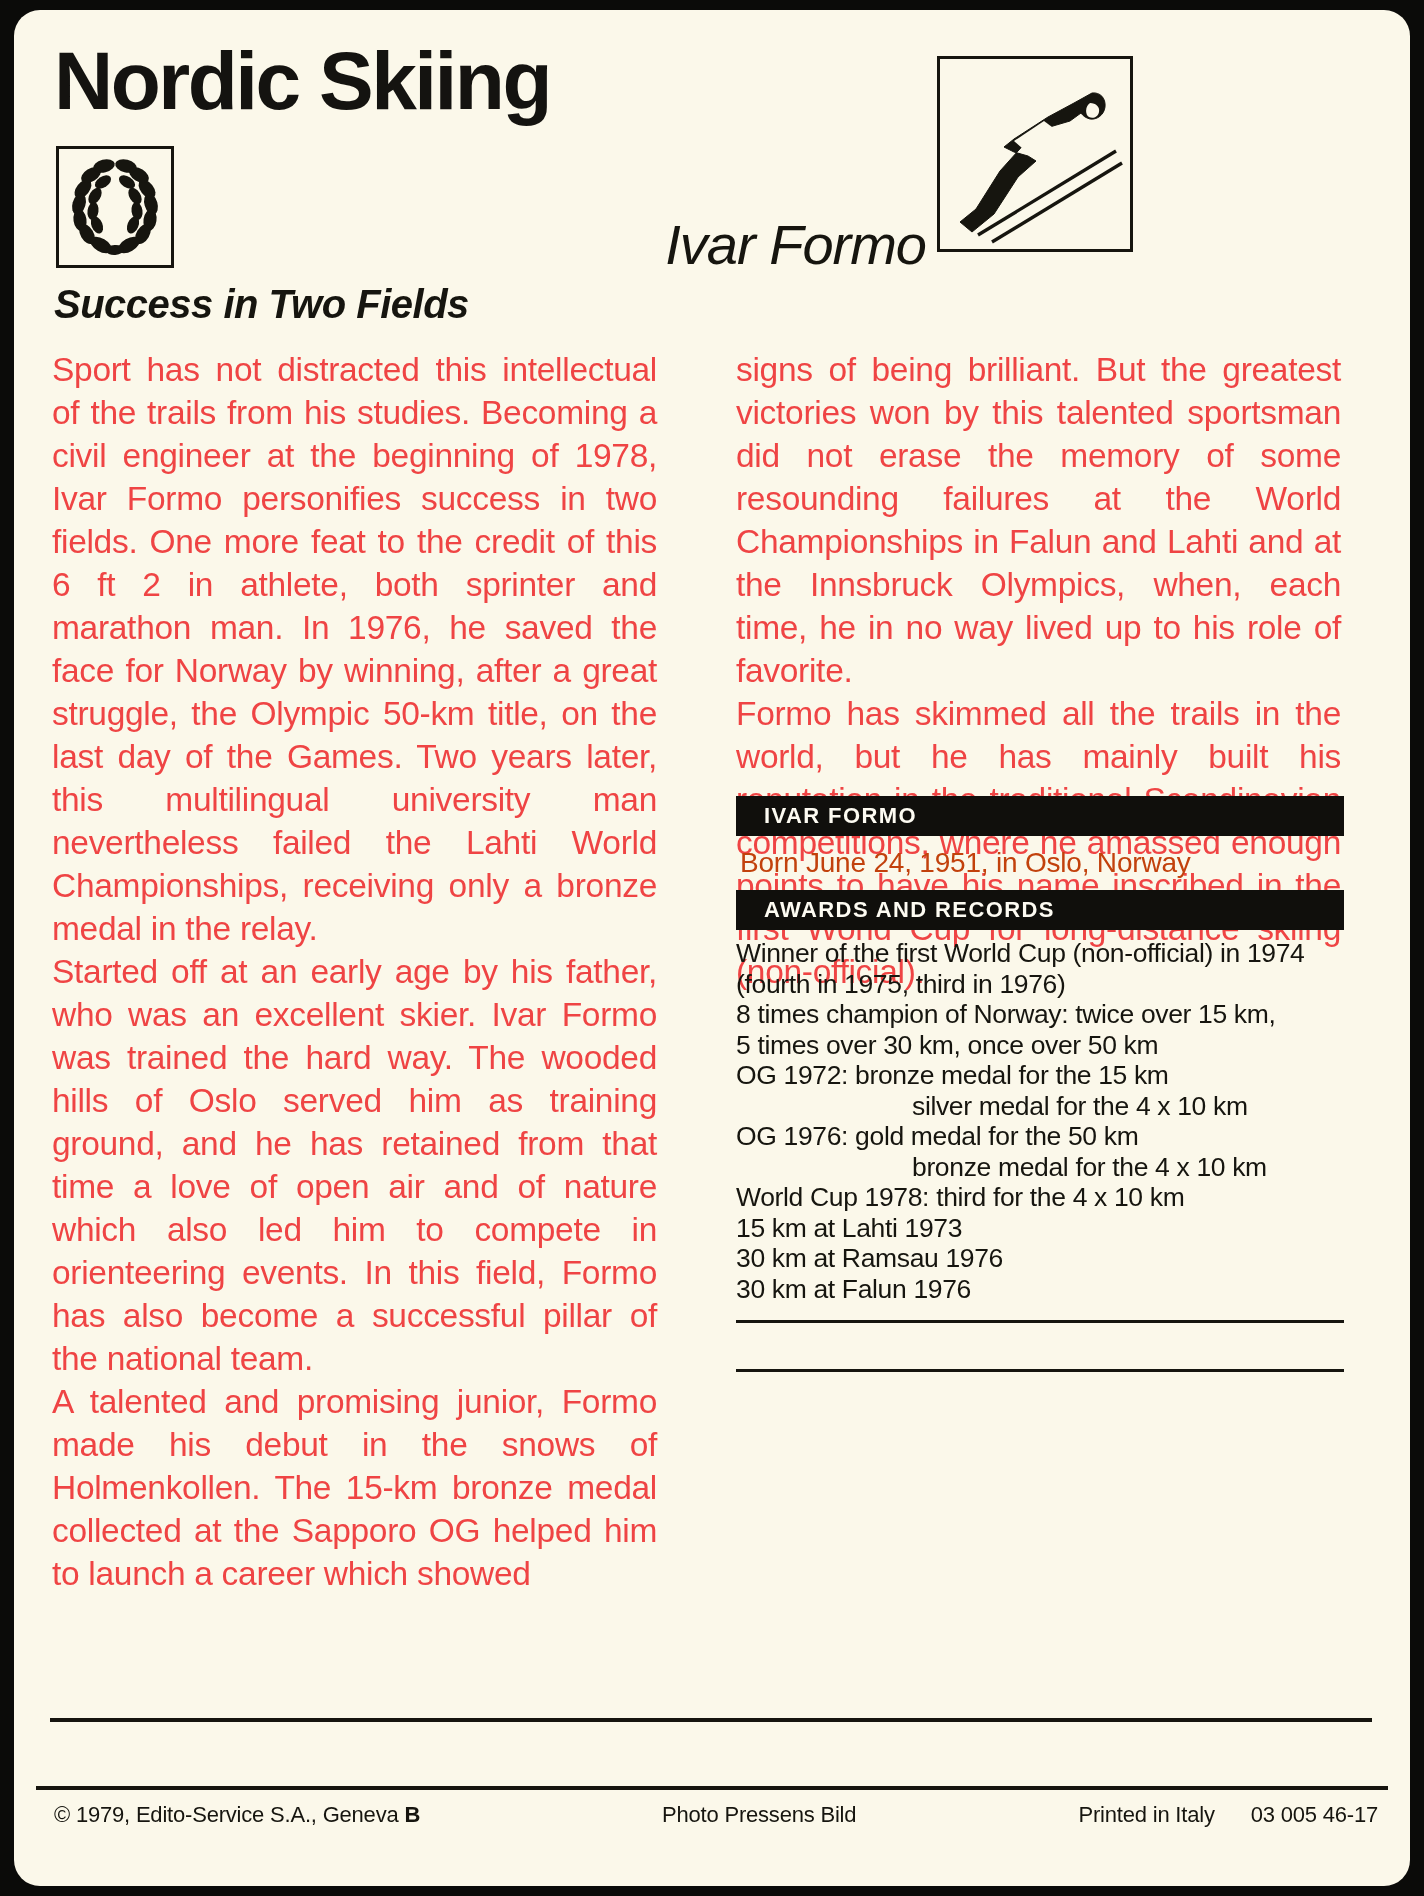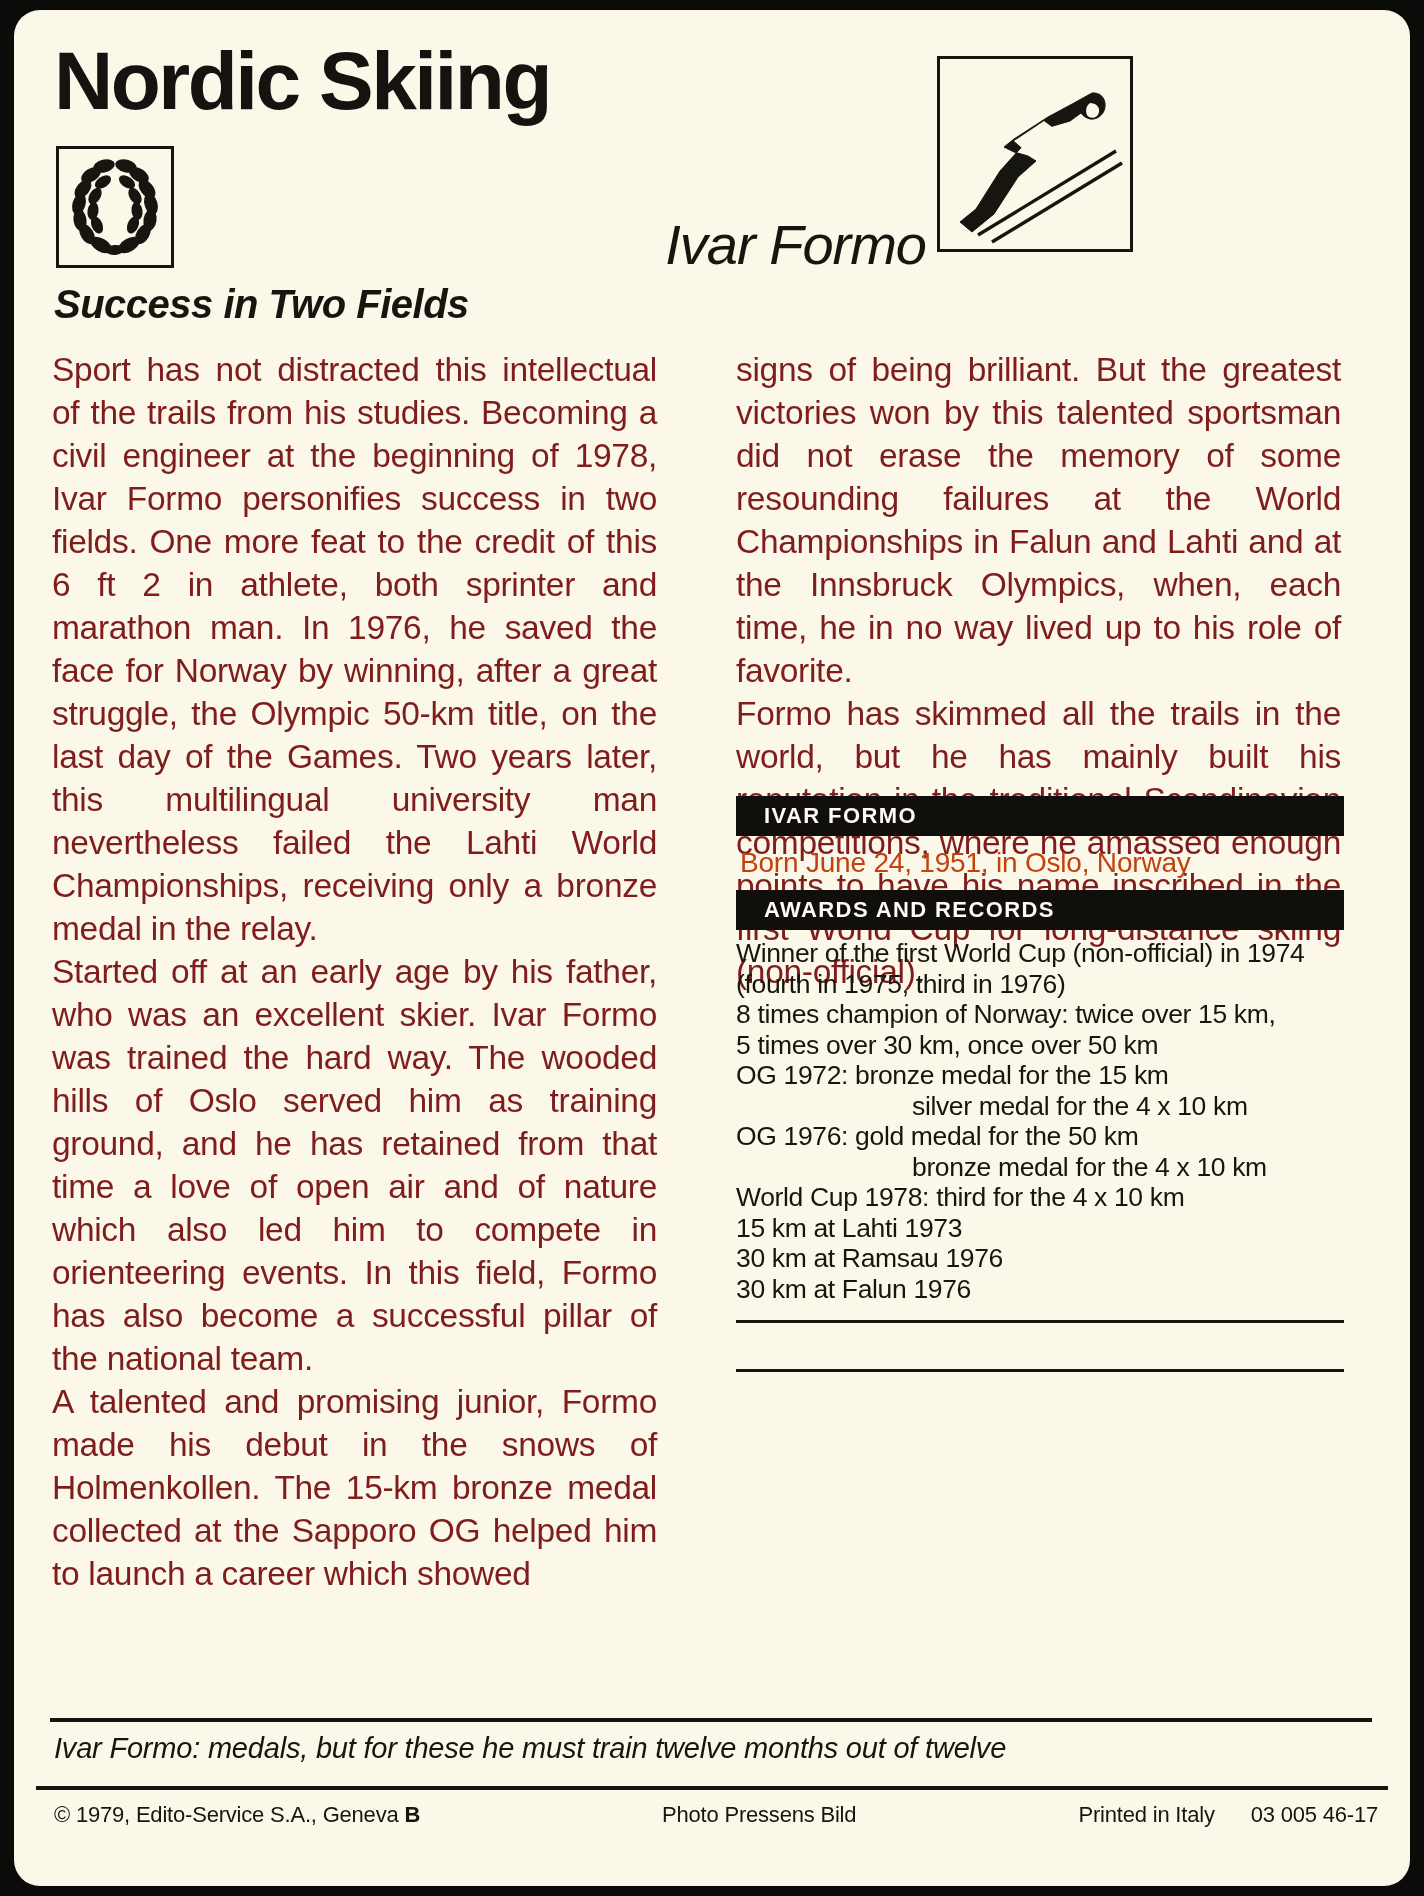--- a/index.html
+++ b/index.html
@@ -123,21 +123,21 @@
   }
   .col-left { left: 16px; }
   .col-right { left: 700px; }
 
   .body-text p {
     margin: 0 0 0 0;
     font-size: 33.5px;
     line-height: 43px;
     text-align: justify;
     text-justify: inter-word;
-    color: #7f1d1d;
+    color: #ef4444;
     letter-spacing: -0.3px;
     word-spacing: 0px;
     hyphens: none;
   }
   .body-text p.last-line-left {
     text-align-last: left;
   }
 
   
   .factbox {
@@ -370,21 +370,20 @@
           <span class="ln">30 km at Ramsau 1976</span>
           <span class="ln">30 km at Falun 1976</span>
         </div>
 
         <div class="rule"></div>
         <div class="rule2"></div>
       </div>
 
       <div class="footer-rule"></div>
 
-      <div class="caption">Ivar Formo: medals, but for these he must train twelve months out of twelve</div>
 
       <div class="credit-rule"></div>
 
       <div class="credits">
         <span class="c-left"><span>© 1979, Edito-Service S.A., Geneva</span>
           <b>B</b></span>
         <span class="c-mid">Photo Pressens Bild</span>
         <span class="c-right"><span>Printed in Italy</span><span class="c-num">03 005  46-17</span></span>
       </div>
 

